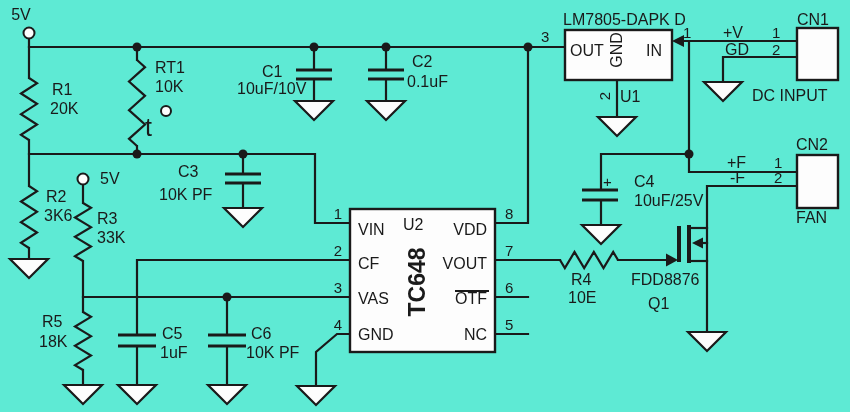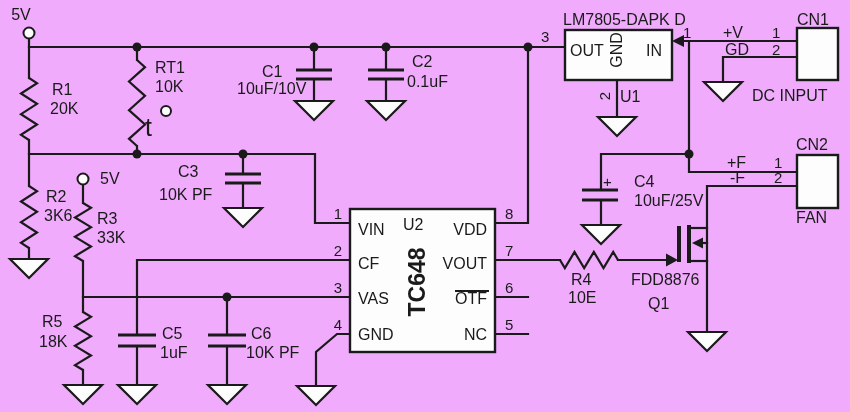--- a/index.html
+++ b/index.html
@@ -1,16 +1,16 @@
 <!DOCTYPE html>
 <html><head>
 <meta charset="utf-8">
 <style>
   html,body{margin:0;padding:0;background:#fff;}
-  .canvas{position:relative;width:850px;height:412px;background:#f0abfc;overflow:hidden;}
+  .canvas{position:relative;width:850px;height:412px;background:#5eead4;overflow:hidden;}
   svg{display:block;}
   .wire{stroke:#1a1a1a;stroke-width:2.2;fill:none;stroke-linecap:square;}
   .sym{stroke:#1a1a1a;stroke-width:2.2;fill:none;stroke-linejoin:miter;}
   .plate{stroke:#1a1a1a;stroke-width:2.8;fill:none;}
   .bar{stroke:#1a1a1a;stroke-width:4;fill:none;}
   .box{stroke:#1a1a1a;stroke-width:2.4;fill:#fdfdfd;}
   .gnd{stroke:#1a1a1a;stroke-width:2.2;fill:#fdfdfd;stroke-linejoin:miter;}
   .dot{fill:#1a1a1a;stroke:none;}
   .arrow{fill:#1a1a1a;stroke:none;}
   .term{stroke:#1a1a1a;stroke-width:2;fill:#fdfdfd;}

